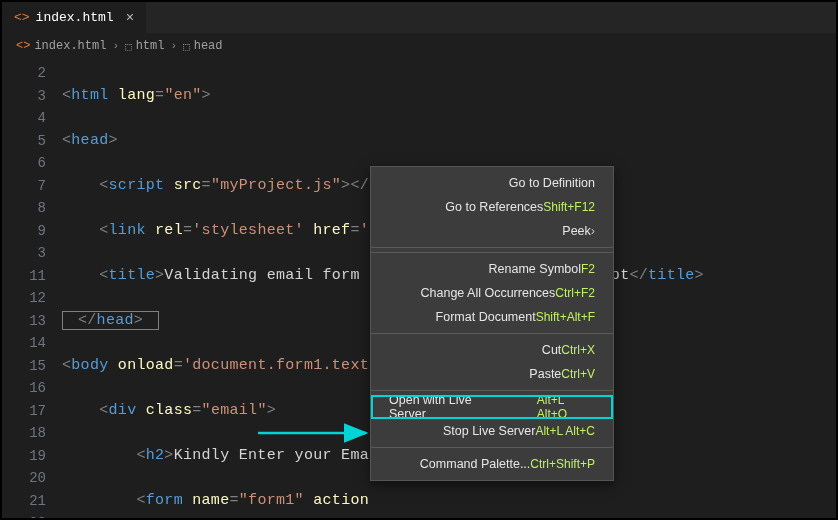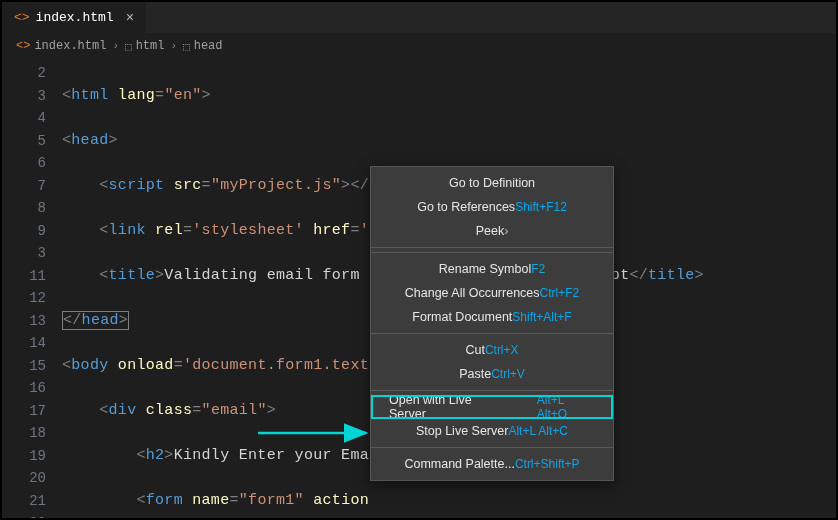--- a/index.html
+++ b/index.html
@@ -69,43 +69,43 @@
     font-size: 15px;
     padding-top: 4px;
     letter-spacing: 0.3px;
   }
   .line { height: 22.5px; }
   .p  { color: #808080; }  
   .t  { color: #569cd6; }  
   .a  { color: #fef9c3; }  
   .s  { color: #ce9178; }  
   .tx { color: #d4d4d4; }
-  .box{ border: 1px solid #7f7f7f; padding: 0 0; }
+  .box{ border: 1px solid #7f7f7f; padding: 0 15px; }
   
   .ctx {
     position: absolute;
     left: 368px;
     top: 108px;
     width: 244px;
     background: #3c3c3c;
     border: 1px solid #555;
     box-shadow: 0 4px 12px rgba(0,0,0,0.5);
     font-family: 'Segoe UI', Arial, sans-serif;
     font-size: 12.5px;
     color: #e6e6e6;
     padding: 4px 0;
   }
   .ctx .item {
     display: flex;
-    justify-content: center;
+    justify-content: flex-end;
     align-items: center;
     padding: 4px 18px;
     height: 24px;
   }
-  .ctx .item .kb { color: #0ea5e9; font-size: 12px; }
+  .ctx .item .kb { color: #bef264; font-size: 12px; }
   .ctx .item .arrow { color: #c0c0c0; }
   .ctx .sep { height: 1px; background: #5a5a5a; margin: 4px 0; }
   .ctx .highlight {
     outline: 2.5px solid #00d4d4;
     outline-offset: -2px;
     gap: 29px;
   }
   
   .annot {
     position: absolute;

